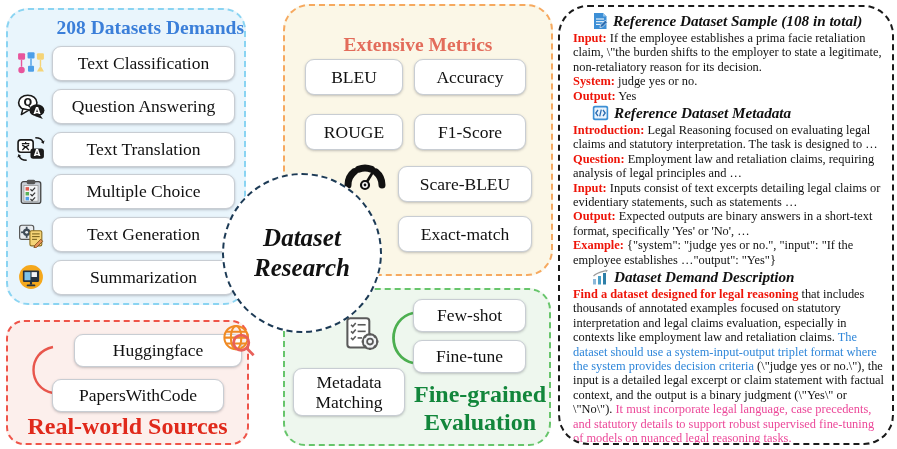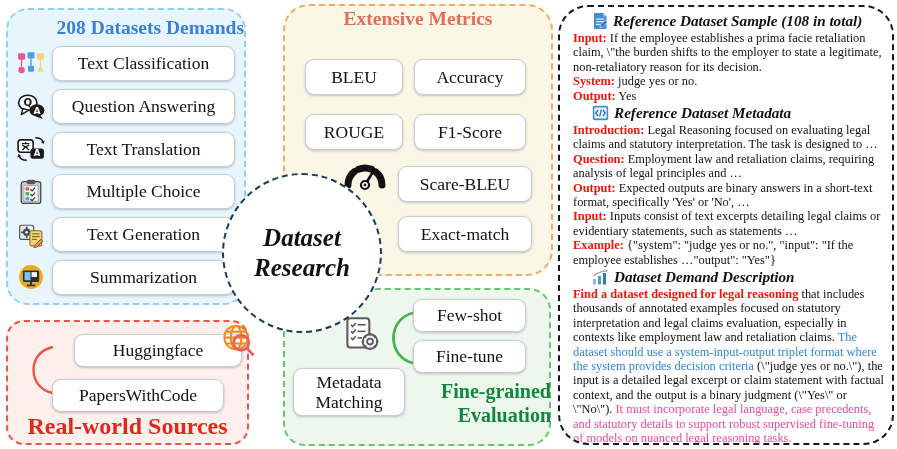--- a/index.html
+++ b/index.html
@@ -21,21 +21,21 @@
   .pill{background:#fff; border:1.5px solid #C8CDD3; border-radius:9px;
     box-shadow:0 1px 2.5px rgba(50,50,60,.28);
     display:flex; align-items:center; justify-content:center;
     font-size:17.5px; color:#111; box-sizing:border-box;}
   .vrow .pill{flex:1; height:35px;}
   .abs{position:absolute;}
 
   
   .metrics{left:283px; top:4px; width:270px; height:272px; background:#FBF7E7;
     border:2px dashed #F6A95F; border-radius:26px;}
-  .metrics .ptitle{margin-top:2px; color:#E36C5B;}
+  .metrics .ptitle{margin-top:28px; color:#E36C5B;}
   .m0{left:20px; top:53px; width:98px; height:36px;}
   .m1{left:129px; top:53px; width:112px; height:36px;}
   .m2{left:20px; top:108px; width:98px; height:36px;}
   .m3{left:129px; top:108px; width:112px; height:36px;}
   .m4{left:113px; top:160px; width:134px; height:36px;}
   .m5{left:113px; top:210px; width:134px; height:36px;}
   .gauge{position:absolute; left:56px; top:152px;}
 
   
   .sources{left:6px; top:320px; width:243px; height:125px; background:#FCEFEC;
@@ -47,21 +47,21 @@
   .globe{position:absolute; right:-11px; top:1px;}
 
   
   .evaluation{left:283px; top:288px; width:268px; height:158px; background:#EEF7EE;
     border:2px dashed #67C56B; border-radius:22px;}
   .e0{left:128px; top:9px; width:113px; height:33px;}
   .e1{left:128px; top:50px; width:113px; height:33px;}
   .emeta{left:8px; top:78px; width:112px; height:48px; font-size:17.5px;
     line-height:1.15; text-align:center;}
   .etitle{position:absolute; left:124px; top:90px; width:142px; margin:0;
-    color:#12863B; font-weight:bold; font-size:20px; line-height:1.18; text-align:right;}
+    color:#12863B; font-weight:bold; font-size:24px; line-height:1.18; text-align:center;}
   .evalarc{position:absolute; left:100px; top:18px;}
   .echeck{position:absolute; left:58px; top:26px;}
 
   
   .circle{position:absolute; left:222px; top:173px; width:156px; height:156px;
     background:#fff; border:2.3px dashed #1C3A55; border-radius:50%; z-index:6;
     display:flex; align-items:center; justify-content:center;}
   .circle span{display:block; width:118px; text-align:center;
     font-weight:bold; font-style:italic; font-size:25px; line-height:1.22;}
 
@@ -294,22 +294,22 @@
         <svg width="17" height="16" viewBox="0 0 17 16">
           <rect x="0.8" y="0.8" width="15.4" height="14.4" rx="2" fill="#3C8FD4"></rect>
           <rect x="2.4" y="2.4" width="12.2" height="11.2" rx="1" fill="#EAF3FC"></rect>
           <path d="M6 5 L3.8 8 L6 11 M11 5 L13.2 8 L11 11 M9.3 4.6 L7.7 11.4" stroke="#2B6CB0" stroke-width="1.3" fill="none"></path>
         </svg>
       </span>
       <span>Reference Dataset Metadata</span>
     </div>
     <p class="fld"><span class="lbl">Introduction:</span><span> Legal Reasoning focused on evaluating legal claims and statutory interpretation. The task is designed to …</span></p>
     <p class="fld"><span class="lbl">Question:</span><span> Employment law and retaliation claims, requiring analysis of legal principles and …</span></p>
+    <p class="fld"><span class="lbl">Input:</span><span> Inputs consist of text excerpts detailing legal claims or evidentiary statements, such as statements …</span></p>
     <p class="fld"><span class="lbl">Output:</span><span> Expected outputs are binary answers in a short-text format, specifically 'Yes' or 'No', …</span></p>
-    <p class="fld"><span class="lbl">Input:</span><span> Inputs consist of text excerpts detailing legal claims or evidentiary statements, such as statements …</span></p>
     <p class="fld"><span class="lbl">Example:</span><span> {"system": "judge yes or no.", "input": "If the employee establishes …"output": "Yes"}</span></p>
 
     <div class="rhead">
       <span class="ricn">
         <svg width="17" height="16" viewBox="0 0 17 16">
           <rect x="1" y="10" width="3" height="5.5" fill="#8BB8D9"></rect>
           <rect x="6" y="7" width="3" height="8.5" fill="#4A9FC6"></rect>
           <rect x="11" y="4" width="3" height="11.5" fill="#2E7FA8"></rect>
           <path d="M1.5 7 C 5 3.5, 9 2.8, 13 1.8" fill="none" stroke="#9a9a9a" stroke-width="1.2"></path>
           <path d="M13 0.4 l3 1 -2.2 2 z" fill="#9a9a9a"></path>

